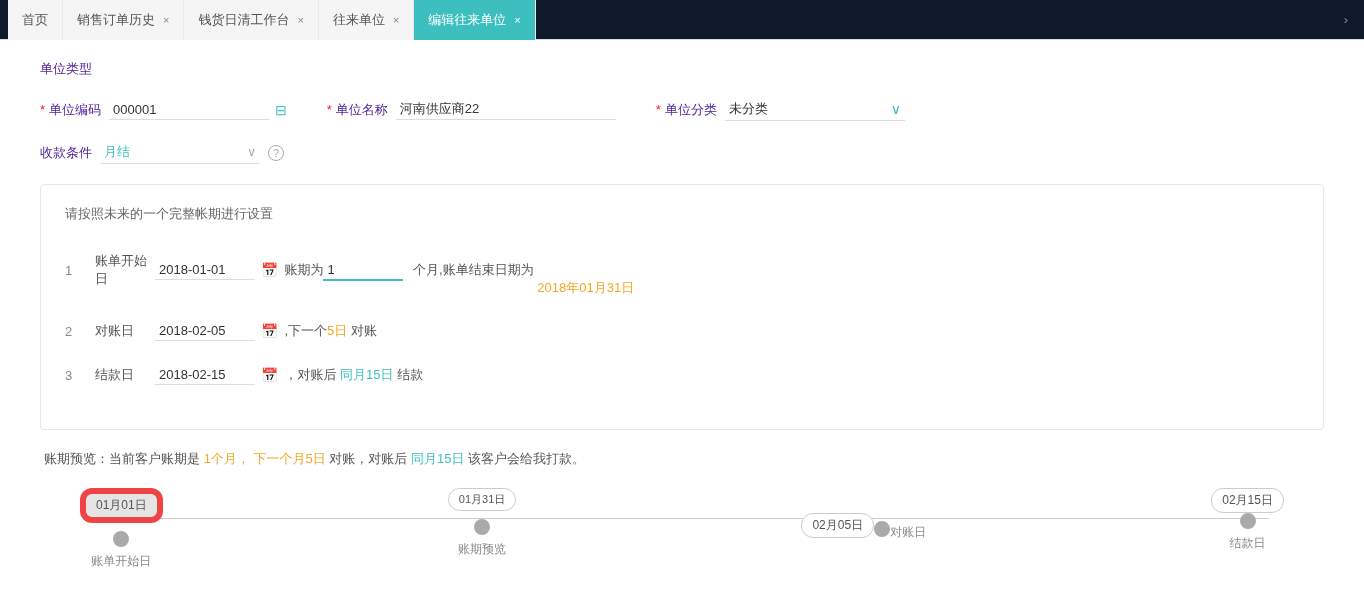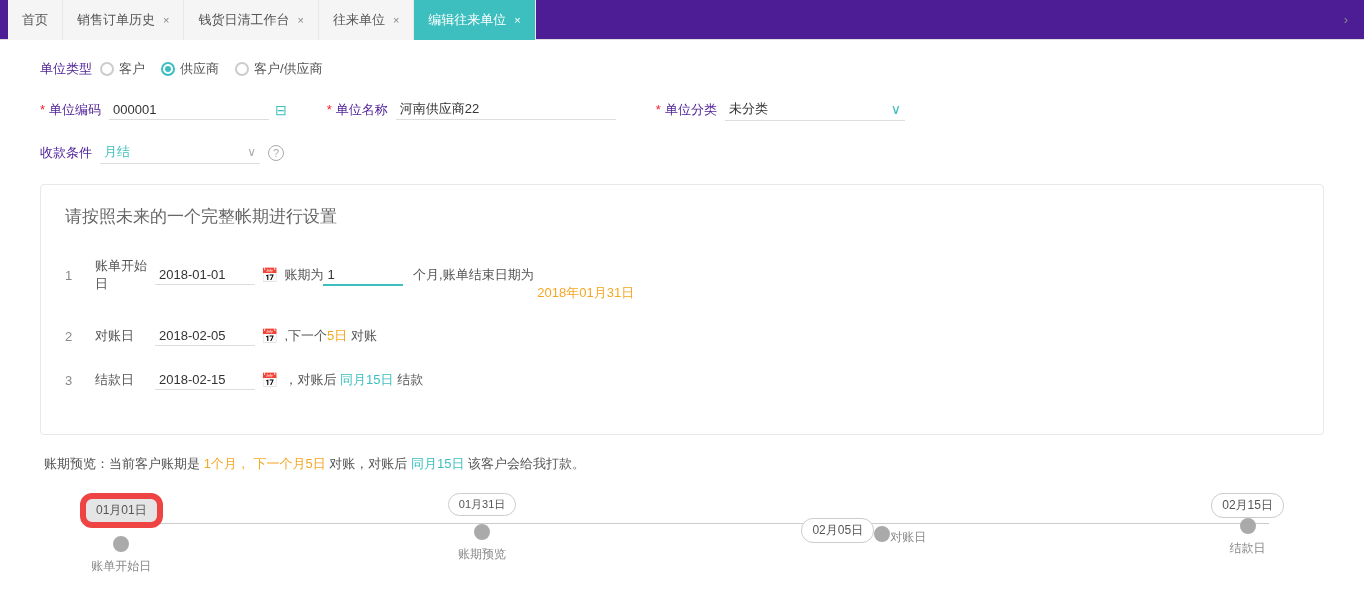--- a/index.html
+++ b/index.html
@@ -2,21 +2,21 @@
 <html><head>
   <meta charset="utf-8">
   <style>
     * { box-sizing: border-box; margin: 0; padding: 0; }
     body { font-family: "Microsoft YaHei", "PingFang SC", sans-serif; font-size: 13px; background: #f5f5f5; color: #333; }
 
     
     .tabs-bar {
       display: flex;
       align-items: center;
-      background: #4c1d95;
+      background: #0f172a;
       border-bottom: 1px solid #ddd;
       height: 40px;
       padding: 0 8px;
     }
     .tab {
       display: flex;
       align-items: center;
       padding: 0 14px;
       height: 40px;
       cursor: pointer;
@@ -176,21 +176,21 @@
 
     
     .section-box {
       border: 1px solid #e8e8e8;
       border-radius: 4px;
       padding: 20px 24px;
       margin-bottom: 20px;
       background: #fff;
     }
     .section-desc {
-      font-size: 17px;
+      font-size: 13px;
       color: #666;
       margin-bottom: 20px;
     }
 
     
     .setting-row {
       display: flex;
       align-items: center;
       margin-bottom: 24px;
       font-size: 13px;
@@ -261,34 +261,20 @@
     <span>编辑往来单位</span>
     <span class="close-x">×</span>
   </div>
   <div class="tab-nav-arrow">›</div>
 </div>
 
 <div class="page-content">
 
   <div class="form-row">
     <span class="form-label">单位类型</span>
-    <div class="radio-group">
-      <label class="radio-item">
-        <div class="radio-circle"></div>
-        <span>客户</span>
-      </label>
-      <label class="radio-item">
-        <div class="radio-circle checked"></div>
-        <span>供应商</span>
-      </label>
-      <label class="radio-item">
-        <div class="radio-circle"></div>
-        <span>客户/供应商</span>
-      </label>
-    </div>
   </div>
 
   <div class="form-row">
     <div class="field-group">
       <span class="required-star">*</span>
       <span class="form-label">单位编码</span>
       <input type="text" class="text-input" value="000001" style="">
       <span class="calendar-icon">⊟</span>
     </div>
     <div class="field-group">

